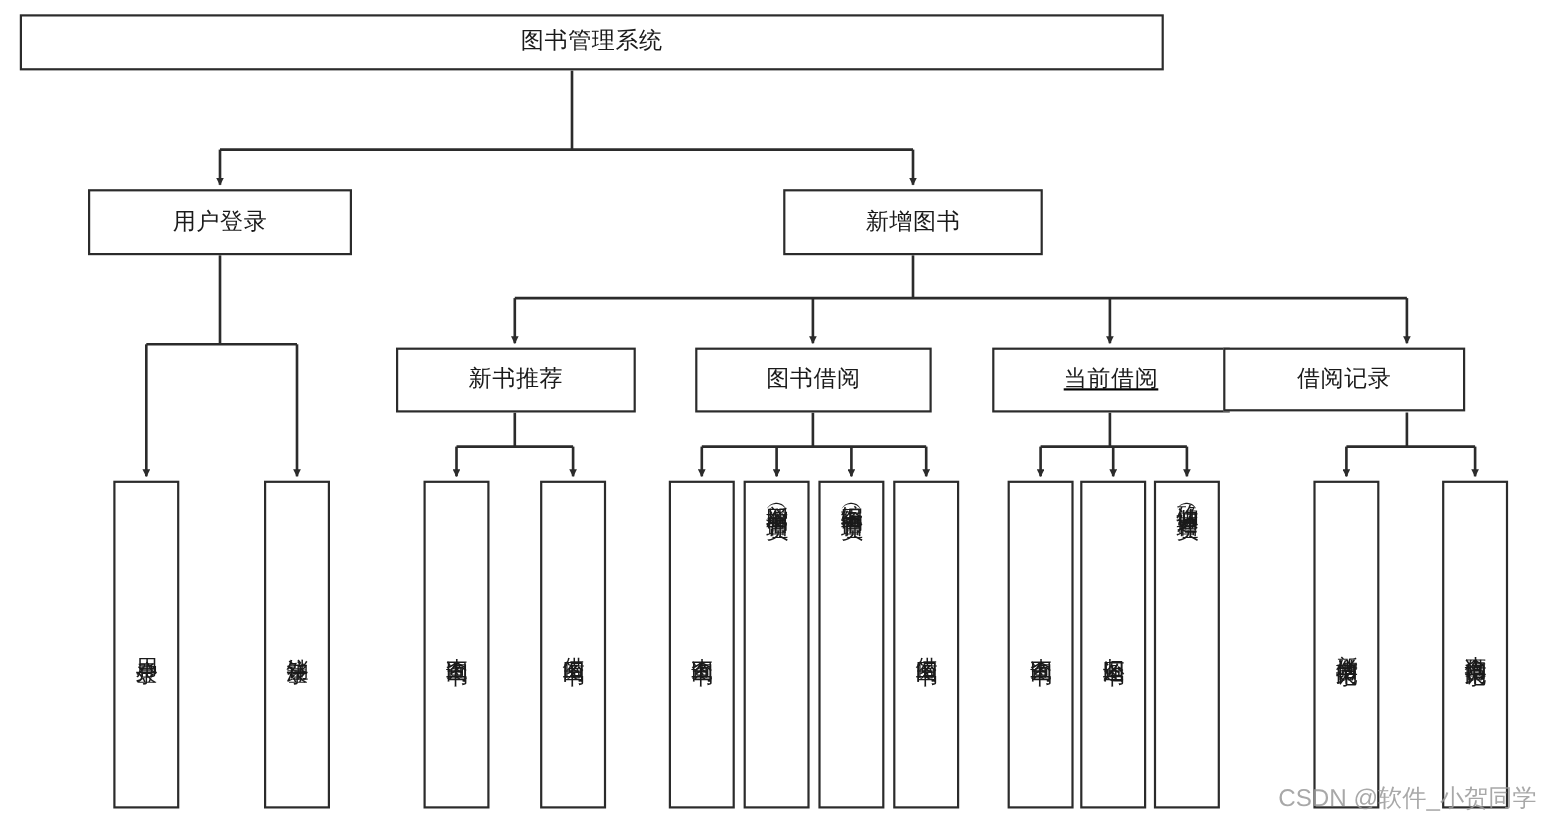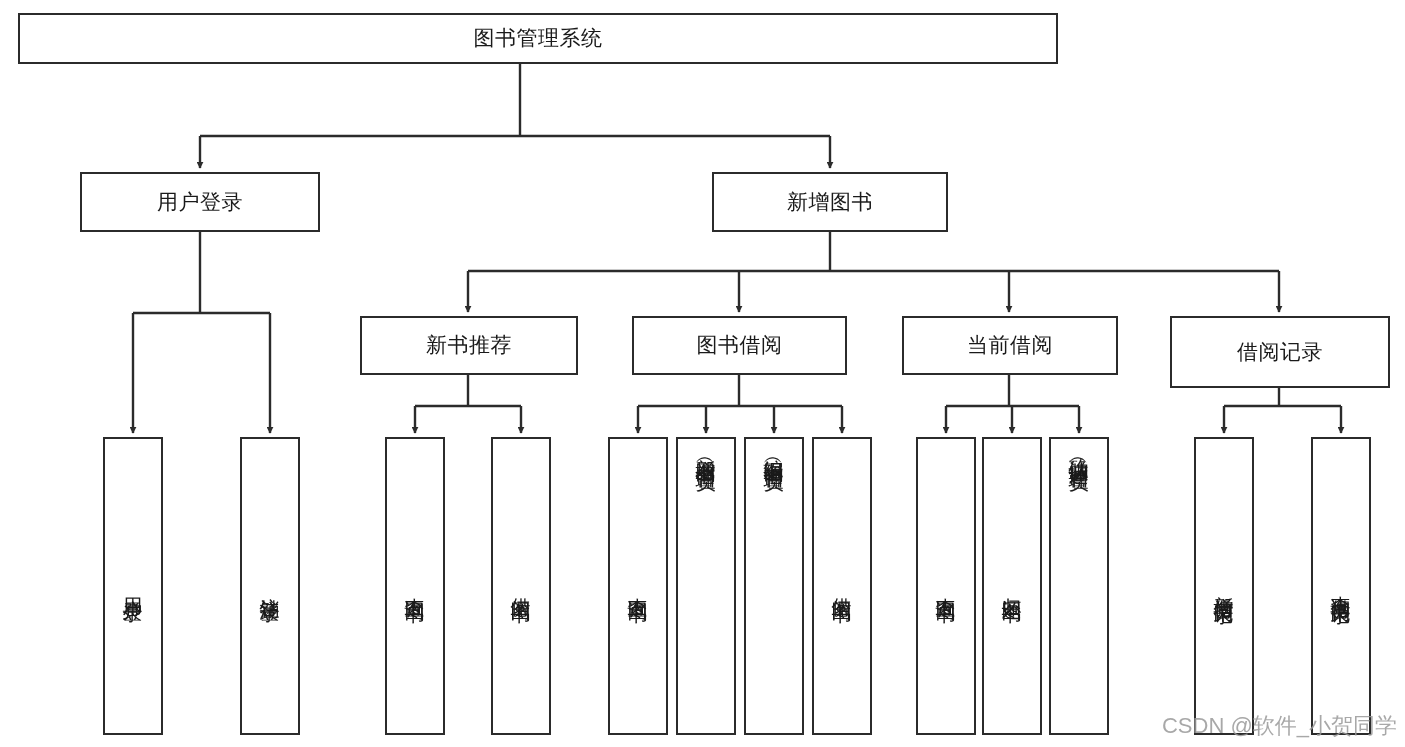--- a/index.html
+++ b/index.html
@@ -132,24 +132,24 @@
   <div class="node-box" style="left:712px; top:172px; width:236px; height:60px;">
     <span class="node-label">新增图书</span>
   </div>
 
   <div class="node-box" style="left:632px; top:316px; width:215px; height:59px;">
     <span class="node-label">图书借阅</span>
   </div>
   <div class="node-box" style="left:360px; top:316px; width:218px; height:59px;">
     <span class="node-label">新书推荐</span>
   </div>
-  <div class="node-box" style="left:902px; top:316px; width:216px; height:59px;">
+  <div class="node-box" style="left:902px; top:316px; width:216px; height:59px;text-decoration:underline;">
     <span class="node-label">当前借阅</span>
   </div>
-  <div class="node-box" style="left:1170px; top:316px; width:220px; height:72px;">
+  <div class="node-box" style="left:1112px; top:316px; width:220px; height:58px;">
     <span class="node-label">借阅记录</span>
   </div>
 
   <div class="node-box vertical" style="left:103px; top:437px; width:60px; height:298px;">
     <span class="node-label">用户登录</span>
   </div>
   <div class="node-box vertical" style="left:240px; top:437px; width:60px; height:298px;">
     <span class="node-label">注销登录</span>
   </div>
 

